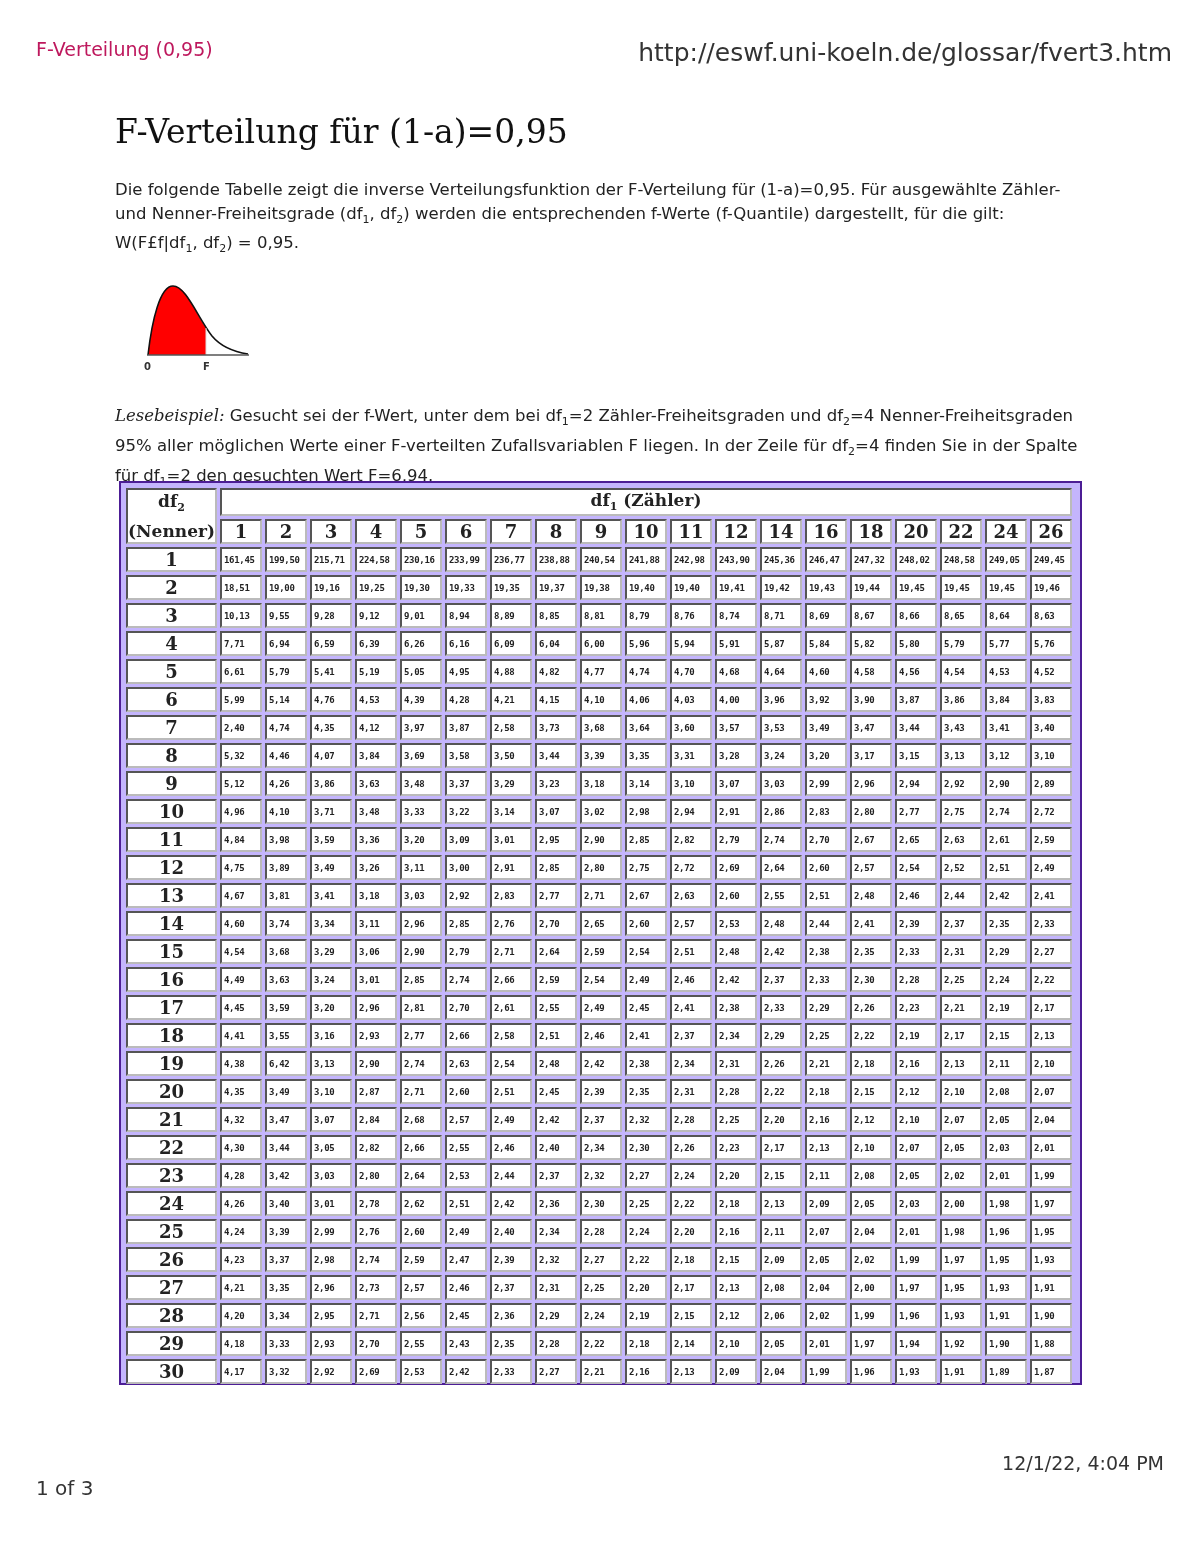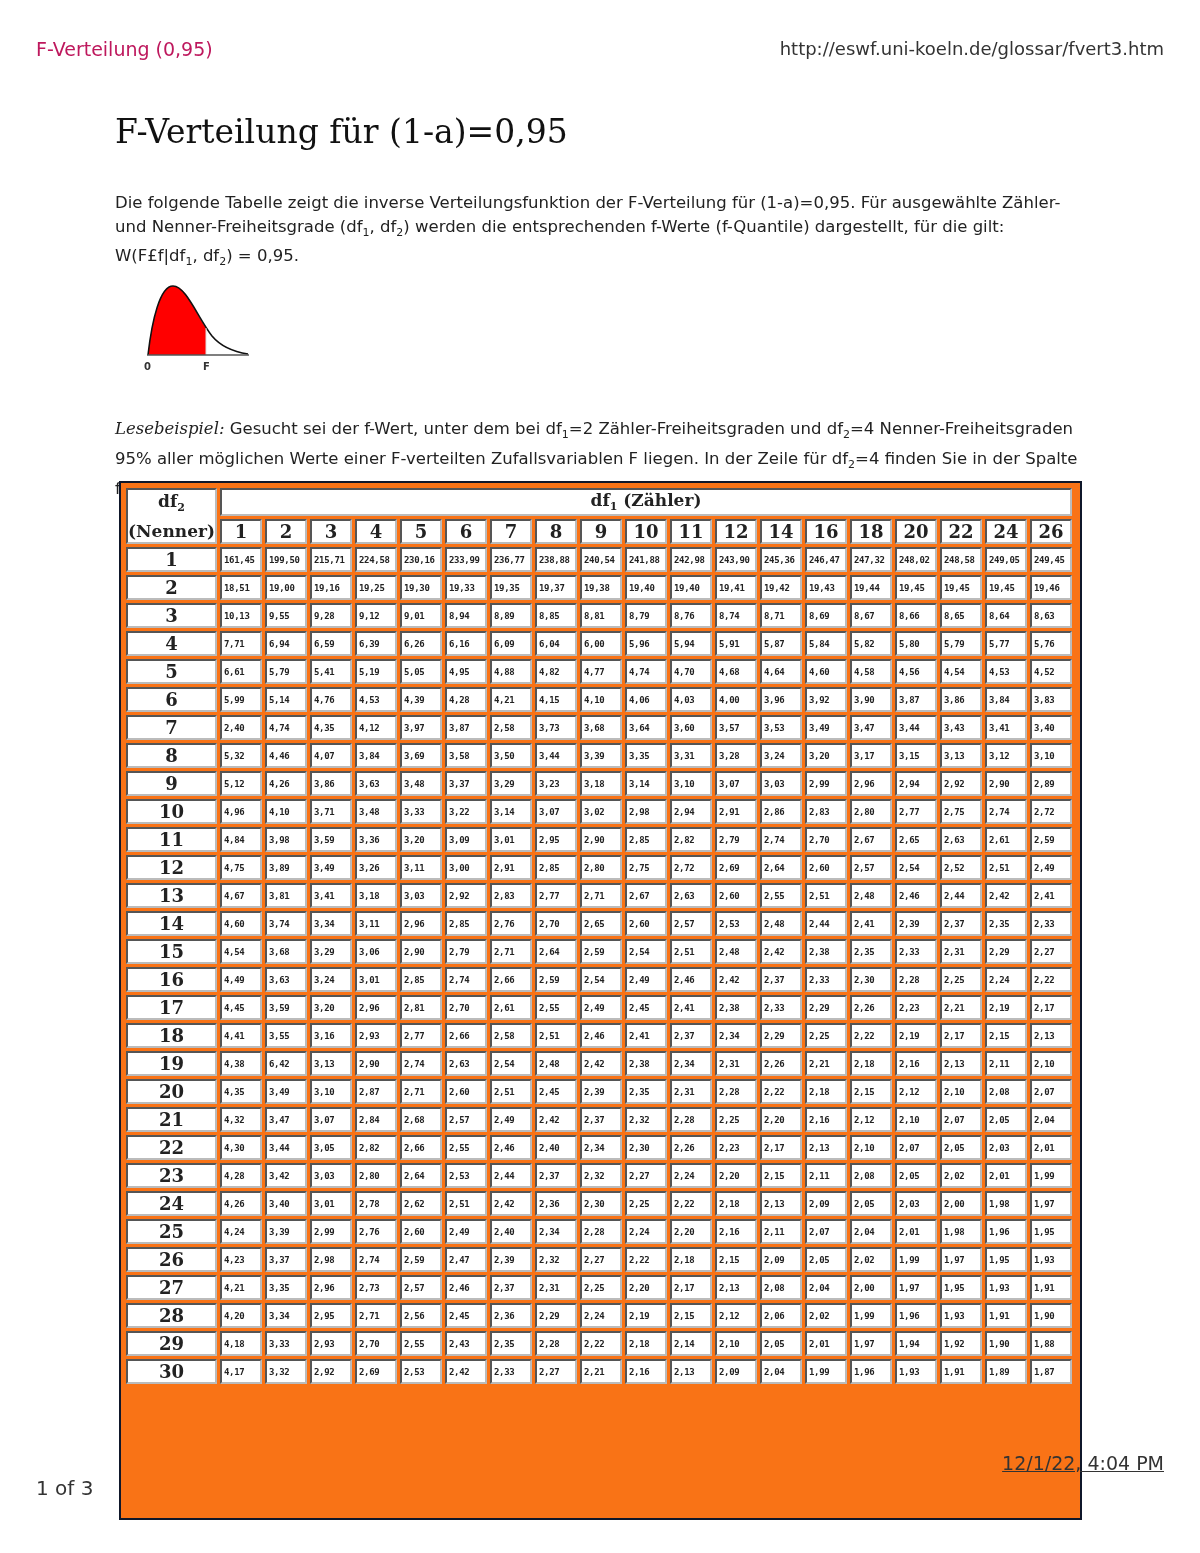--- a/index.html
+++ b/index.html
@@ -1,28 +1,28 @@
 <!DOCTYPE html>
 <html><head>
 <meta charset="utf-8">
 <style>
   html, body { margin:0; padding:0; background:#ffffff; }
   body { width:1200px; height:1553px; position:relative; font-family:"DejaVu Sans", sans-serif; color:#222; overflow:hidden; }
   .hdr-left { position:absolute; left:36px; top:38px; font-size:19px; color:#be185d; }
-  .hdr-right { position:absolute; right:36px; top:38px; font-size:18px; color:#333; }
+  .hdr-right { position:absolute; right:28px; top:38px; font-size:25px; color:#333; }
   .ftr-left { position:absolute; left:36px; top:1452px; font-size:20px; color:#333;margin-top:24px; }
-  .ftr-right { position:absolute; right:36px; top:1452px; font-size:19px; color:#333;text-decoration:underline; }
+  .ftr-right { position:absolute; right:36px; top:1452px; font-size:19px; color:#333; }
   h1 { position:absolute; left:115px; top:112px; margin:0; font-family:"DejaVu Serif", serif; font-size:33px; font-weight:normal; color:#111; }
-  .para { position:absolute; left:115px; width:970px; font-size:16.5px; line-height:23.5px; color:#222;margin-top:13px; }
+  .para { position:absolute; left:115px; width:970px; font-size:16.5px; line-height:23.5px; color:#222; }
   .p1 { top:178px; }
   .p2 { top:404px; }
   .p2 .em { font-style:italic; font-family:"DejaVu Serif", serif; }
   sub { font-size:11px; }
   .figure { position:absolute; left:140px; top:280px; width:120px; height:95px; }
-  .table-wrap { position:absolute; left:119px; top:481px; width:963px; height:1039px; background:#f97316; border:2px solid #0f172a; box-sizing:border-box; }
+  .table-wrap { position:absolute; left:119px; top:481px; width:963px; height:904px; background:#c4b5fd; border:2px solid #4c1d95; box-sizing:border-box; }
   table { border-collapse:separate; border-spacing:3px; position:absolute; left:2px; top:2px; }
   td, th { background:#fff; border:2px solid; border-color:#555 #bbb #bbb #555; padding:0; box-sizing:border-box; }
   .corner { width:91px; font-family:"DejaVu Serif", serif; font-weight:bold; font-size:17px; text-align:center; line-height:22px; }
   .df1title { font-family:"DejaVu Serif", serif; font-weight:bold; font-size:17px; text-align:center; height:28px; }
   .colh { width:42px; height:24px; font-family:"DejaVu Serif", serif; font-weight:bold; font-size:18px; text-align:center; }
   .rowh { font-family:"DejaVu Serif", serif; font-weight:bold; font-size:18px; text-align:center; height:23px; }
   .cell { font-family:"DejaVu Sans Mono", monospace; font-size:9px; font-weight:bold; text-align:left; padding-left:2px; height:23px; letter-spacing:-0.3px; }
 </style>
 </head>
 <body>

